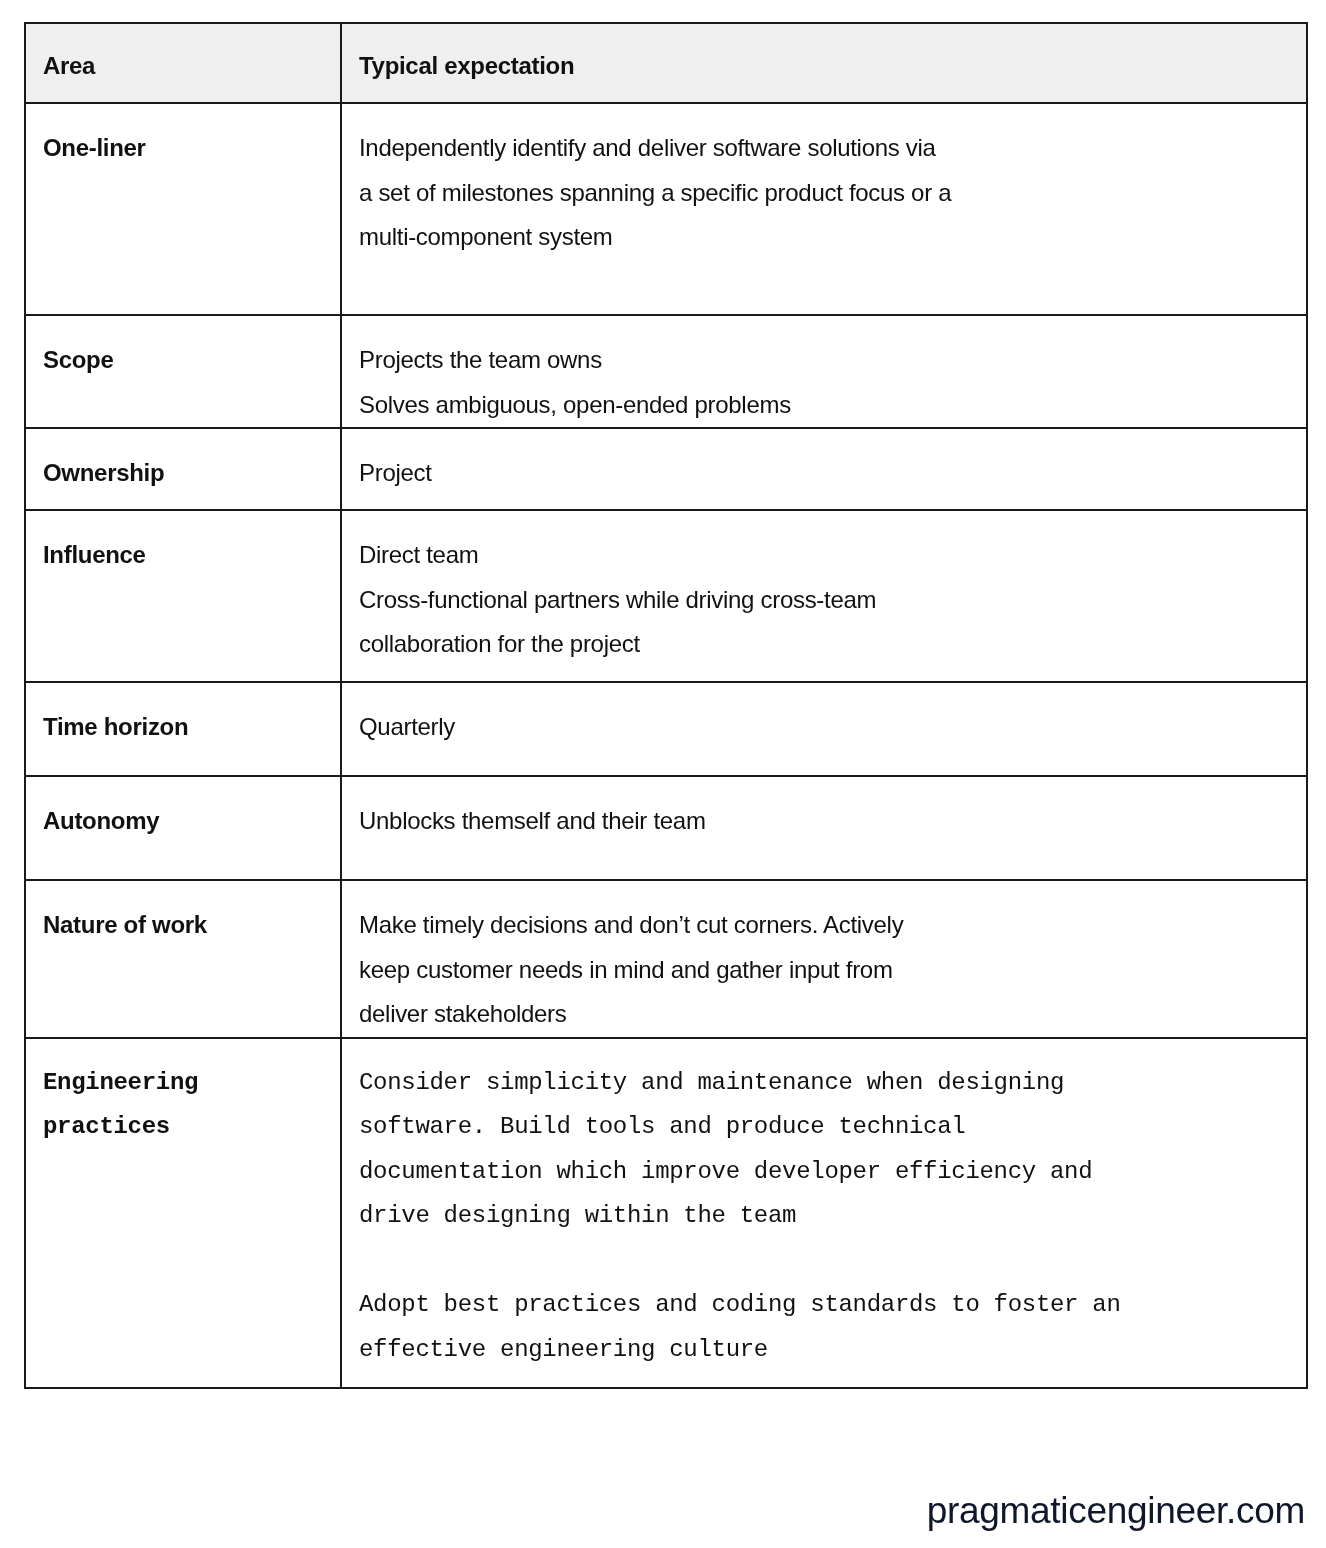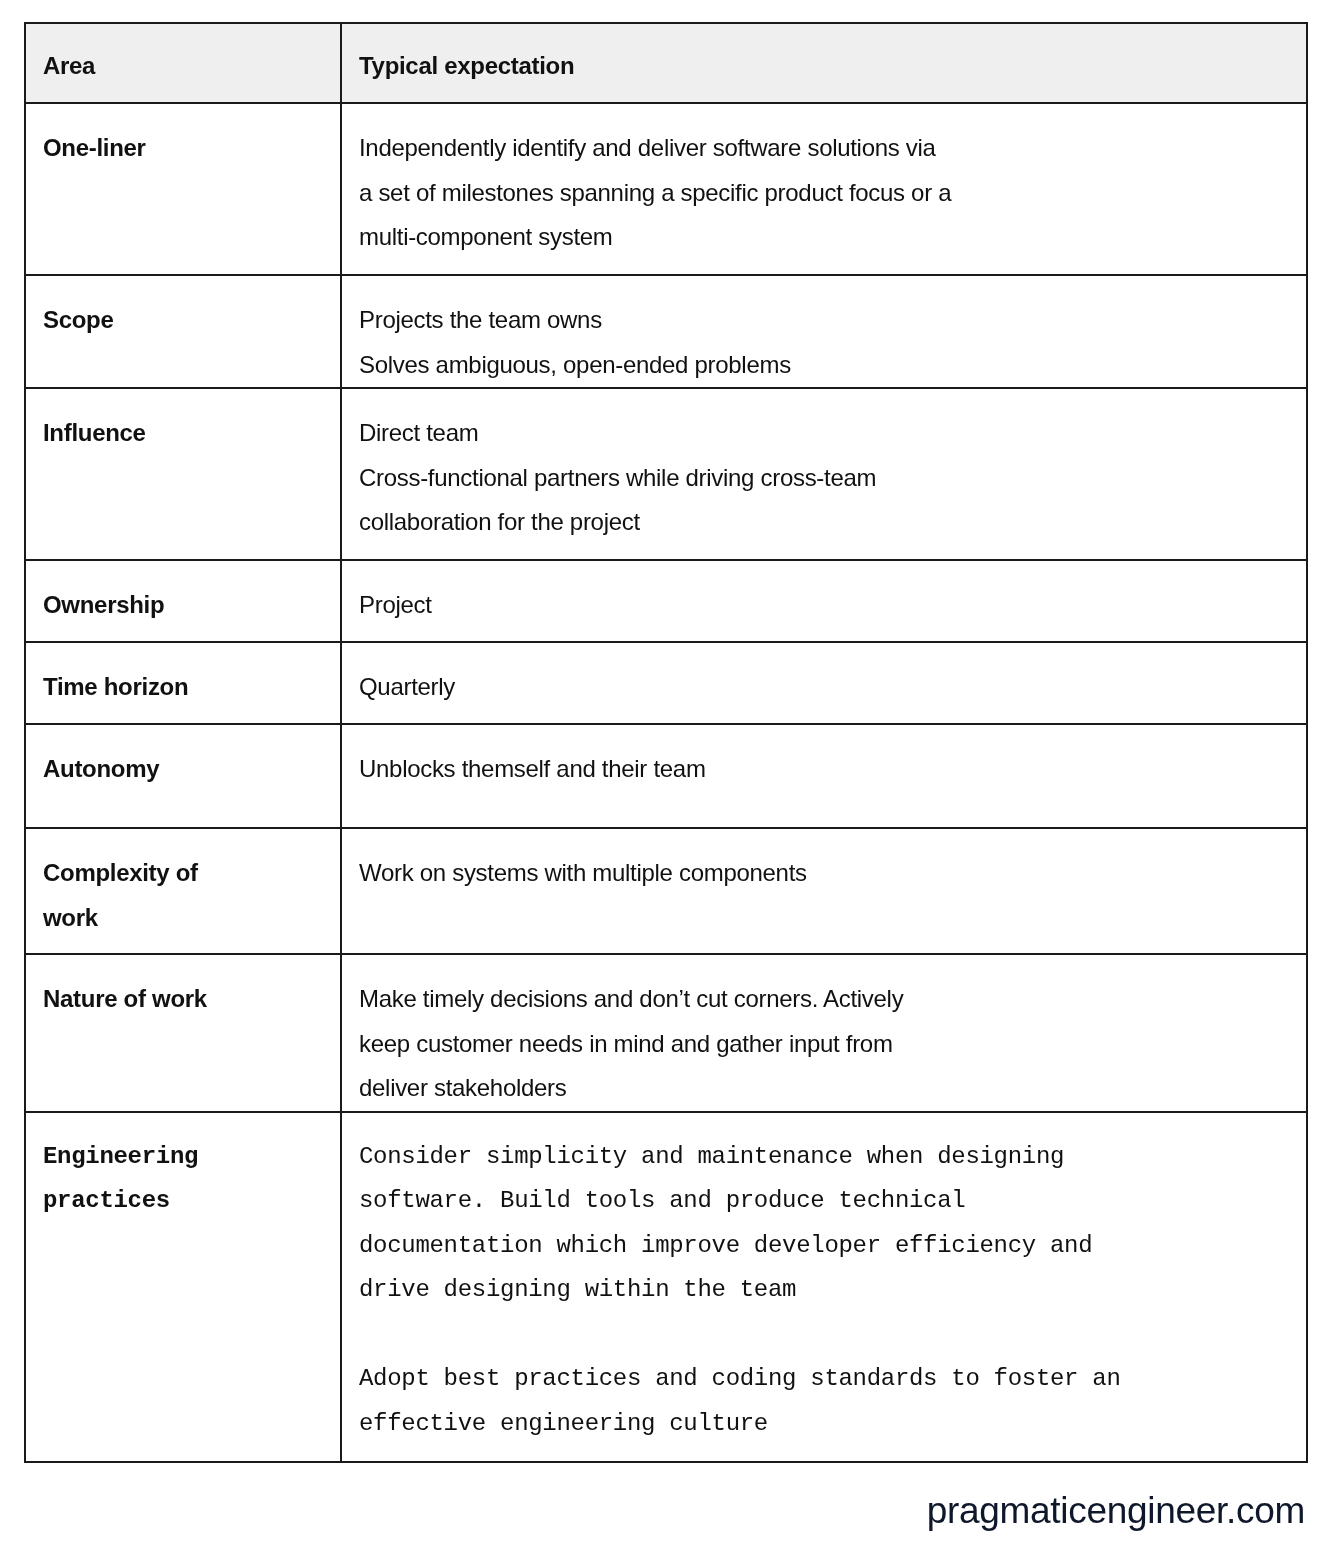--- a/index.html
+++ b/index.html
@@ -46,80 +46,71 @@
       <col class="c1">
       <col class="c2">
     </colgroup>
   <thead>
     <tr>
       <th>Area</th>
       <th>Typical expectation</th>
     </tr>
   </thead>
   <tbody id="tbody">
-      <tr style="height: 172px; margin-top: 12px;">
+      <tr style="height: 212px; margin-top: 12px;">
         <td class="area">
           <span class="line">One-liner</span>
         </td>
         <td class="desc">
           <span class="line">Independently identify and deliver software solutions via</span>
           <span class="line">a set of milestones spanning a specific product focus or a</span>
           <span class="line">multi-component system</span>
         </td>
       </tr>
       <tr style="height: 100px;">
         <td class="area">
           <span class="line">Scope</span>
         </td>
         <td class="desc">
           <span class="line">Projects the team owns</span>
           <span class="line">Solves ambiguous, open-ended problems</span>
         </td>
       </tr>
+      <tr style="height: 82px;">
+        <td class="area">
+          <span class="line">Ownership</span>
+        </td>
+        <td class="desc">
+          <span class="line">Project</span>
+        </td>
+      </tr>
       <tr style="height: 172px;">
         <td class="area">
           <span class="line">Influence</span>
         </td>
         <td class="desc">
           <span class="line">Direct team</span>
           <span class="line">Cross-functional partners while driving cross-team</span>
           <span class="line">collaboration for the project</span>
         </td>
       </tr>
-      <tr style="height: 82px;">
-        <td class="area">
-          <span class="line">Ownership</span>
-        </td>
-        <td class="desc">
-          <span class="line">Project</span>
-        </td>
-      </tr>
-      <tr style="height: 82px;">
+      <tr style="height: 94px;">
         <td class="area">
           <span class="line">Time horizon</span>
         </td>
         <td class="desc">
           <span class="line">Quarterly</span>
         </td>
       </tr>
       <tr style="height: 104px;">
         <td class="area">
           <span class="line">Autonomy</span>
         </td>
         <td class="desc">
           <span class="line">Unblocks themself and their team</span>
-        </td>
-      </tr>
-      <tr style="height: 126px;">
-        <td class="area">
-          <span class="line">Complexity of</span>
-          <span class="line">work</span>
-        </td>
-        <td class="desc">
-          <span class="line">Work on systems with multiple components</span>
         </td>
       </tr>
       <tr style="height: 136px;">
         <td class="area">
           <span class="line">Nature of work</span>
         </td>
         <td class="desc">
           <span class="line">Make timely decisions and don’t cut corners. Actively</span>
           <span class="line">keep customer needs in mind and gather input from</span>
           <span class="line">deliver stakeholders</span>

